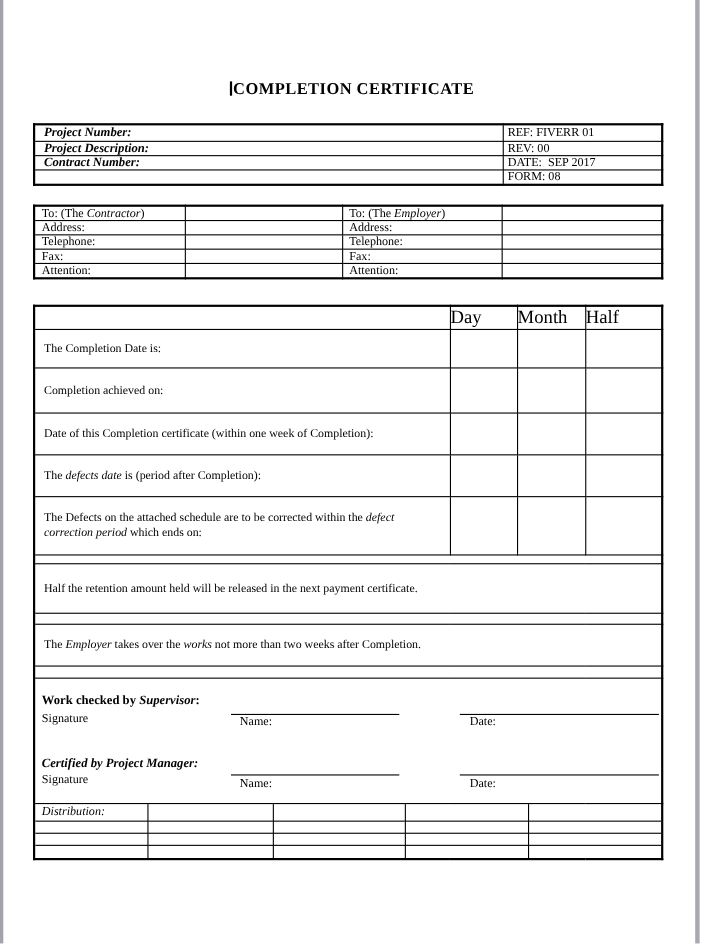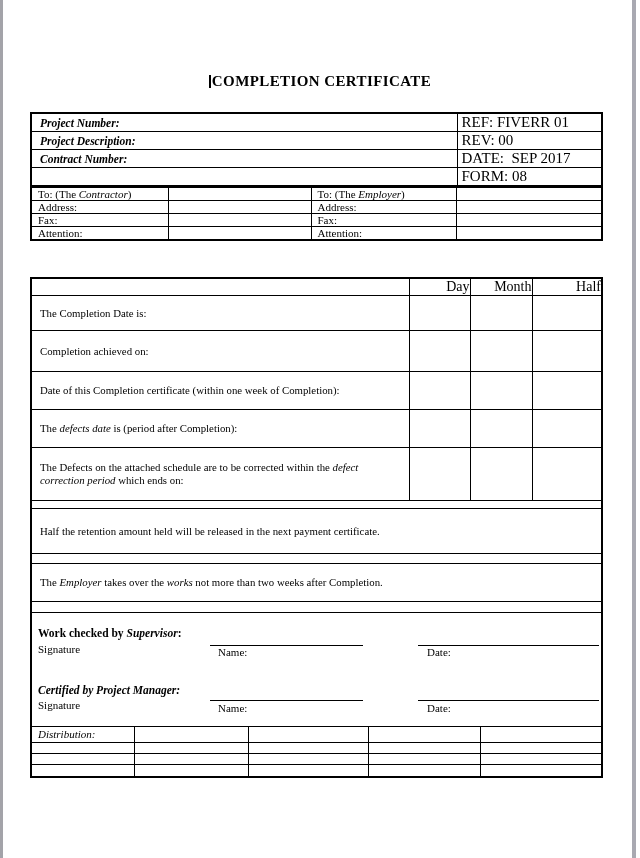--- a/index.html
+++ b/index.html
@@ -14,29 +14,29 @@
   .caret {display:inline-block; width:2px; height:13px; background:#000;
           vertical-align:-2px; margin-right:1px;}
 
   table.t {position:absolute; left:30px; width:571px; border-collapse:collapse;
            table-layout:fixed; border:2px solid #000;}
   table.t td {border:1.5px solid #000; overflow:hidden;}
 
   .t1 {top:112px;}
   .t1 td {vertical-align:middle;}
   .t1 .lbl {font-weight:bold; font-size:11.5px; padding:0 0 0 8px;font-style:italic;}
-  .t1 .ref {font-size:15px; padding:0 0 0 4px; white-space:pre;}
+  .t1 .ref {font-size:11px; padding:0 0 0 4px; white-space:pre;}
 
   .t2 {top:186px;}
   .t2 td {font-size:11px; vertical-align:middle; padding:0 0 0 6px; height:12px;}
 
   .t3 {top:277px;}
   .t3 td {font-size:10.8px; vertical-align:middle;}
   .t3 .lbl {padding:0 14px 0 8px; line-height:13px;}
-  .t3 .hdr {text-align:right; font-size:14px; padding:0;}
+  .t3 .hdr {text-align:left; font-size:17px; padding:0;}
   .t3 .nopad {padding:0;}
 
   .sigcell {position:relative; height:113px;}
   .sig-abs {position:absolute; font-size:11px; white-space:nowrap;}
   .sig-h1 {font-weight:bold; font-size:11.5px;}
   .sig-h2 {font-weight:bold; font-style:italic; font-size:11.5px;}
   .sline {position:absolute; height:0; border-top:1.5px solid #000;}
 
   table.dist {border-collapse:collapse; table-layout:fixed; width:100%;}
   .dist td {border:1.5px solid #000; font-size:11px; vertical-align:middle;
@@ -93,20 +93,26 @@
         <tr>
       <td><span>To: (The </span><i>Contractor</i><span>)</span></td>
       <td></td>
       <td><span>To: (The </span><i>Employer</i><span>)</span></td>
       <td></td>
     </tr>
     <tr>
       <td>Address:</td>
       <td></td>
       <td>Address:</td>
+      <td></td>
+    </tr>
+    <tr>
+      <td>Telephone:</td>
+      <td></td>
+      <td>Telephone:</td>
       <td></td>
     </tr>
     <tr>
       <td>Fax:</td>
       <td></td>
       <td>Fax:</td>
       <td></td>
     </tr>
     <tr>
       <td>Attention:</td>

